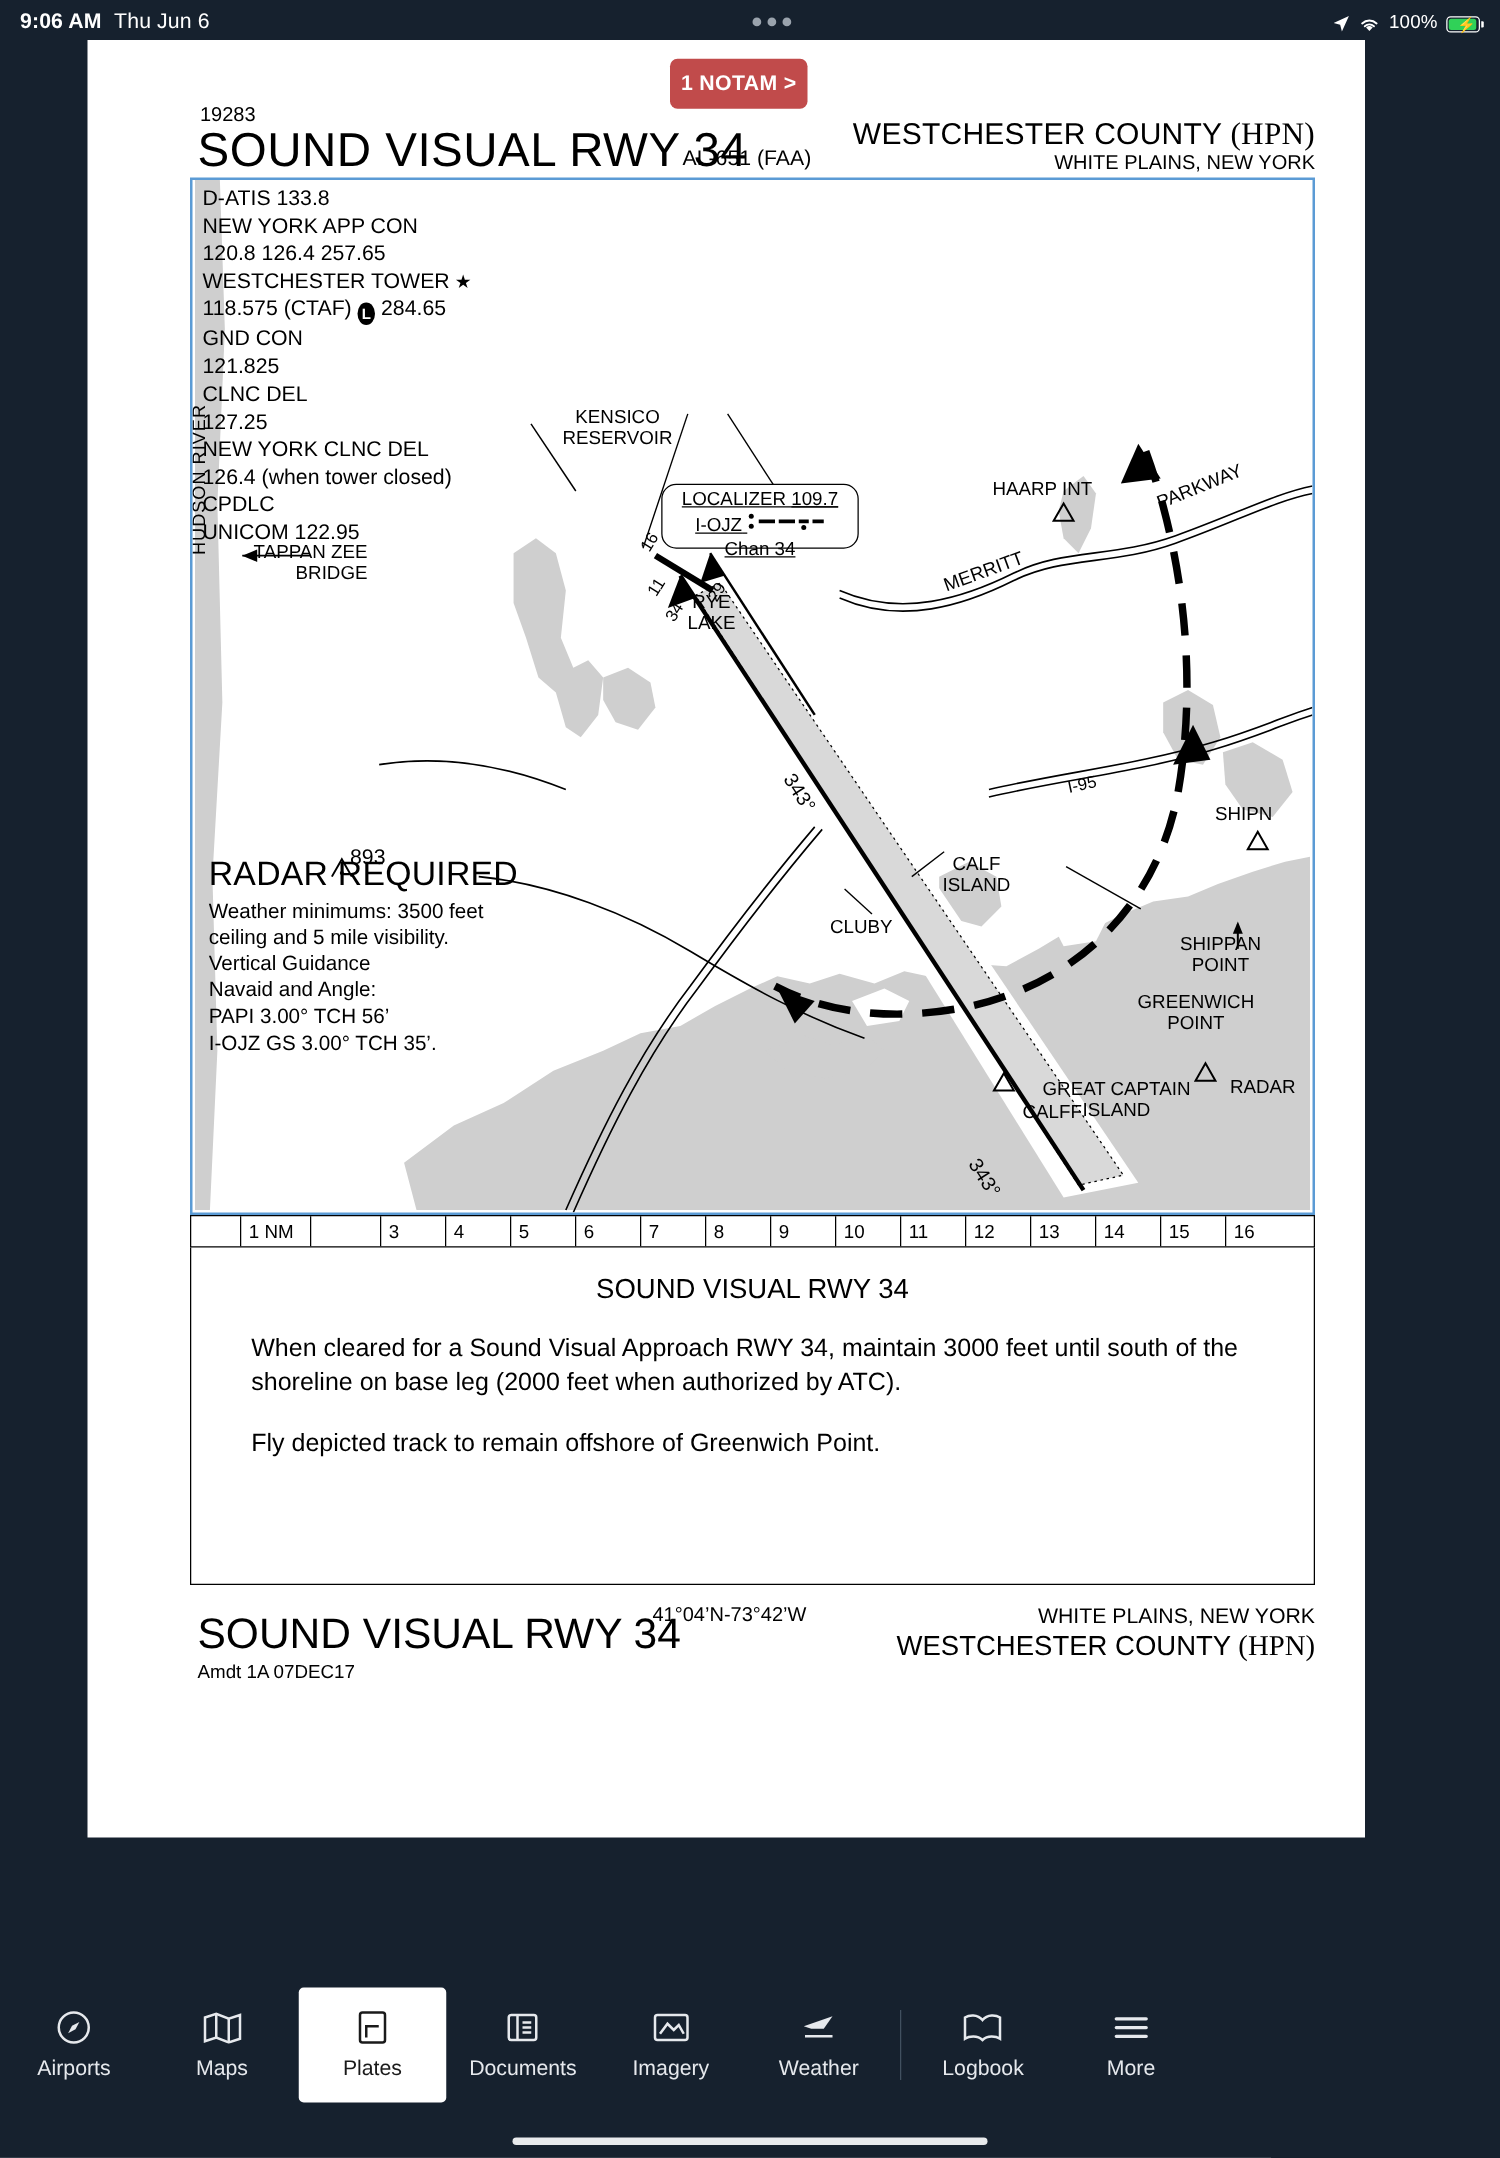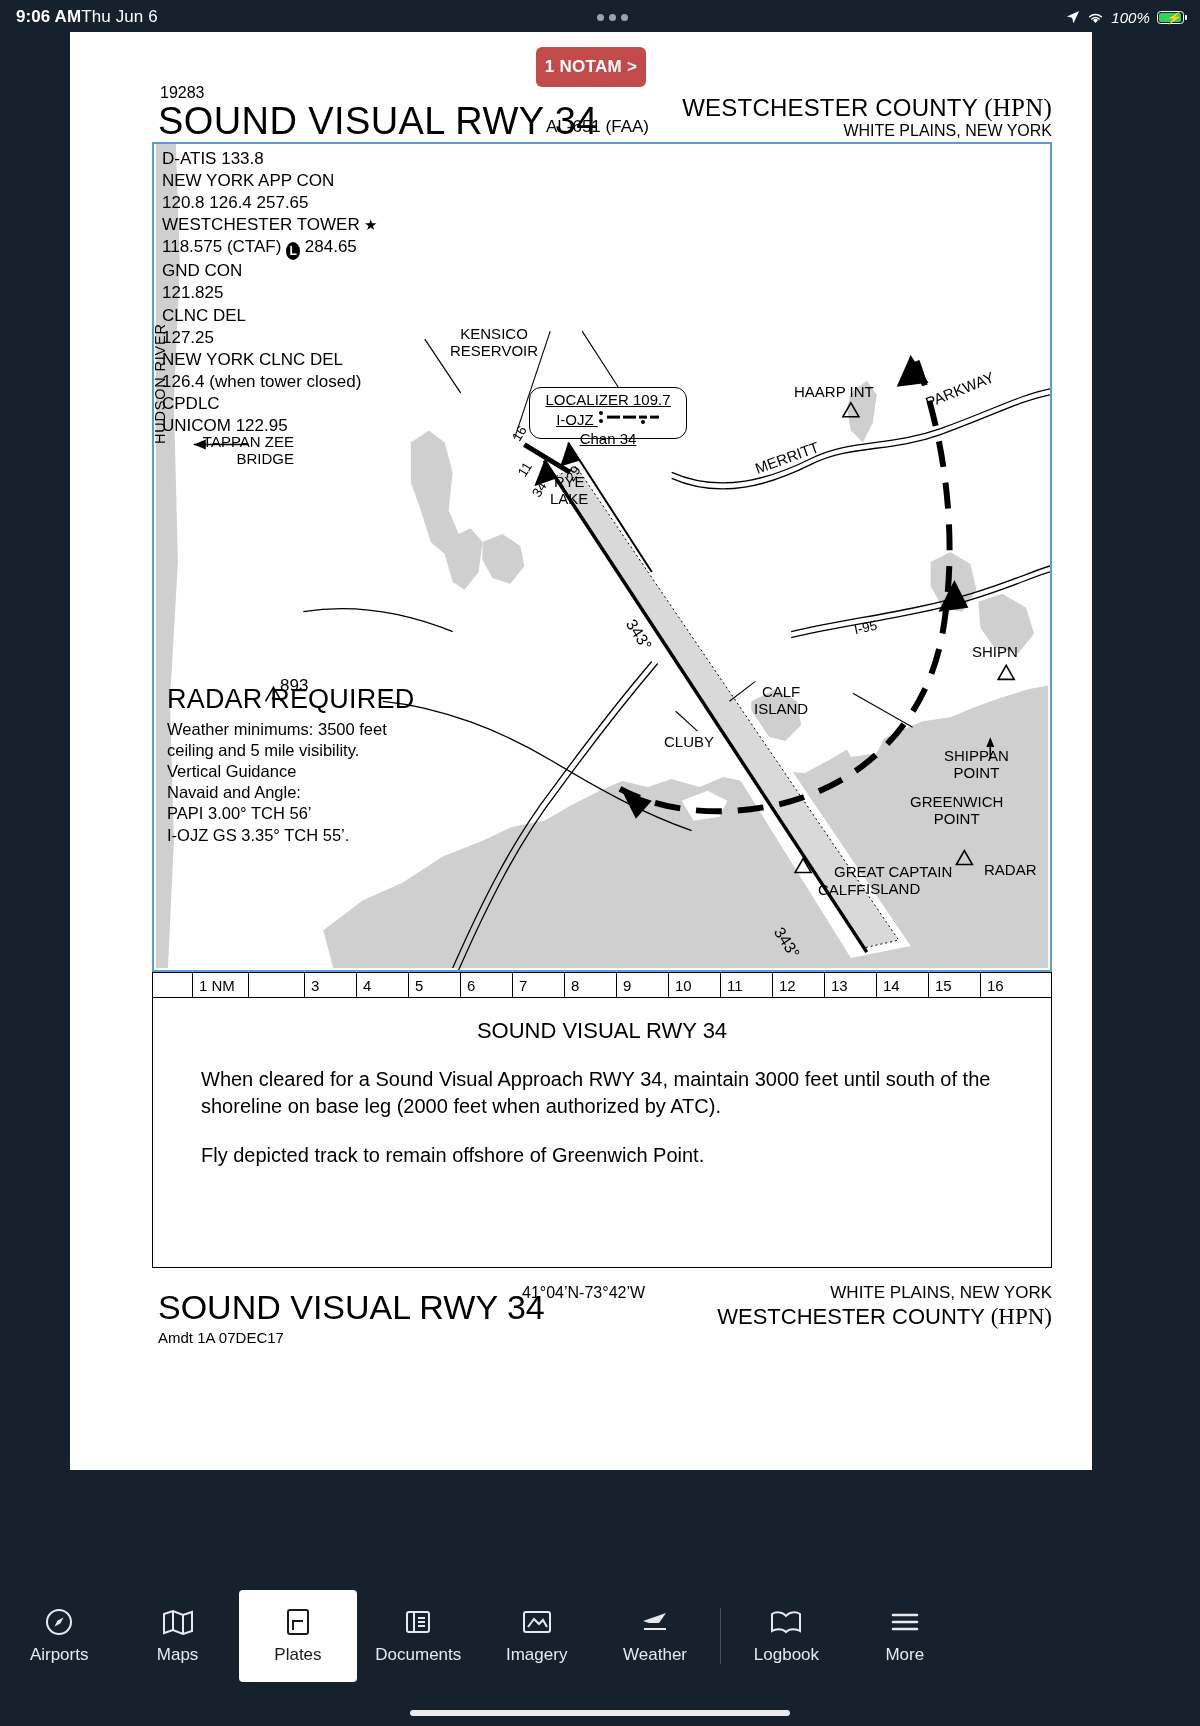--- a/index.html
+++ b/index.html
@@ -10,25 +10,25 @@
     overflow: hidden;
   }
   #app { position: relative; width: 1200px; height: 1726px; background: #16212e; }
 
   
   .statusbar {
     position: absolute; top: 0; left: 0; width: 1200px; height: 34px;
     display: flex; align-items: center; color: #fff; font-size: 17px;
     padding: 0 16px; letter-spacing: .1px;
   }
-  .sb-left { display: flex; align-items: flex-end; font-weight: 600; }
+  .sb-left { display: flex; align-items: flex-end; gap: 10px; font-weight: 600; }
   .sb-day { font-weight: 400; }
   .sb-center { flex: 1; display: flex; justify-content: center; align-items: center; gap: 5px; }
   .dot { width: 7px; height: 7px; border-radius: 50%; background: #9aa3ad; }
-  .sb-right { display: flex; align-items: center; gap: 7px; font-size: 15px; font-weight: 500; font-style: italic; }
+  .sb-right { display: flex; align-items: flex-end; gap: 7px; font-size: 15px; font-weight: 500; }
   .loc-arrow { width: 14px; height: 14px; }
   .wifi { width: 17px; height: 13px; }
   .batt { position: relative; width: 27px; height: 13px; border: 1.5px solid #fff;
           border-radius: 3.5px; }
   .batt::after { content:""; position:absolute; right:-4px; top:3.5px; width:2px; height:5px;
                  background:#fff; border-radius:0 1px 1px 0; }
   .batt-fill { position: absolute; left: 1px; top: 1px; bottom: 1px; width: 22px;
                background: #30d158; border-radius: 2px; }
   .bolt { position:absolute; left:8px; top:-1px; font-size:12px; color:#0b2a12; line-height:14px; }
 
@@ -362,21 +362,21 @@
       <div class="mlabel sm" style="left:412px;top:322px;transform:rotate(-58deg);">29</div>
       <div class="mlabel sm" style="left:378px;top:338px;transform:rotate(-58deg);">34</div>
 
       <div class="radar">
         <h2>RADAR REQUIRED</h2>
         <p>Weather minimums: 3500 feet</p>
         <p style="margin-top:0">ceiling and 5 mile visibility.</p>
         <p style="margin-top:0">Vertical Guidance</p>
         <p style="margin-top:0">Navaid and Angle:</p>
         <p style="margin-top:0">PAPI 3.00° TCH 56’</p>
-        <p style="margin-top:0">I-OJZ GS 3.35° TCH 55’.</p>
+        <p style="margin-top:0">I-OJZ GS 3.00° TCH 35’.</p>
       </div>
     </div>
 
     <div class="scalebar">
       <div style="width:40px"></div>
       <div style="width:56px">1 NM</div>
       <div style="width:56px"></div>
       <div style="width:52px">3</div>
       <div style="width:52px">4</div>
       <div style="width:52px">5</div>

